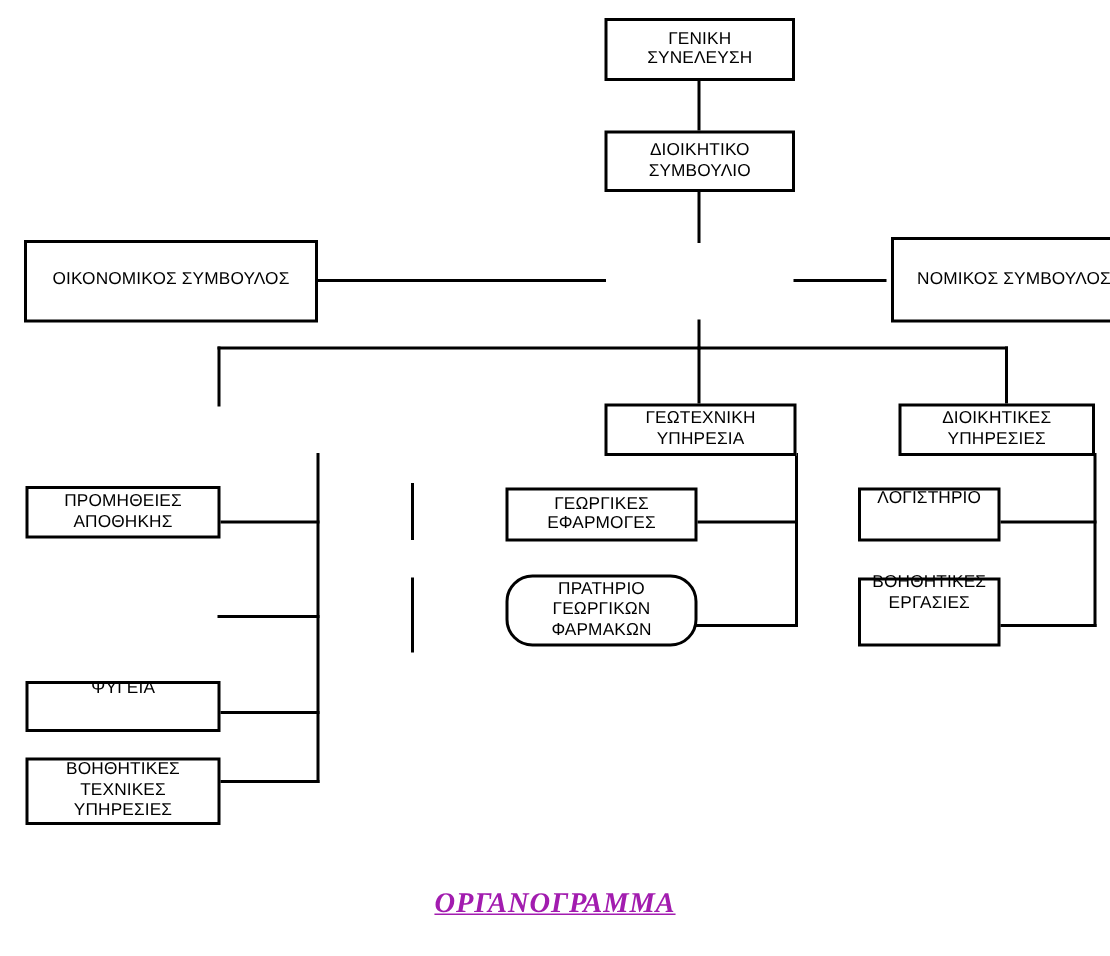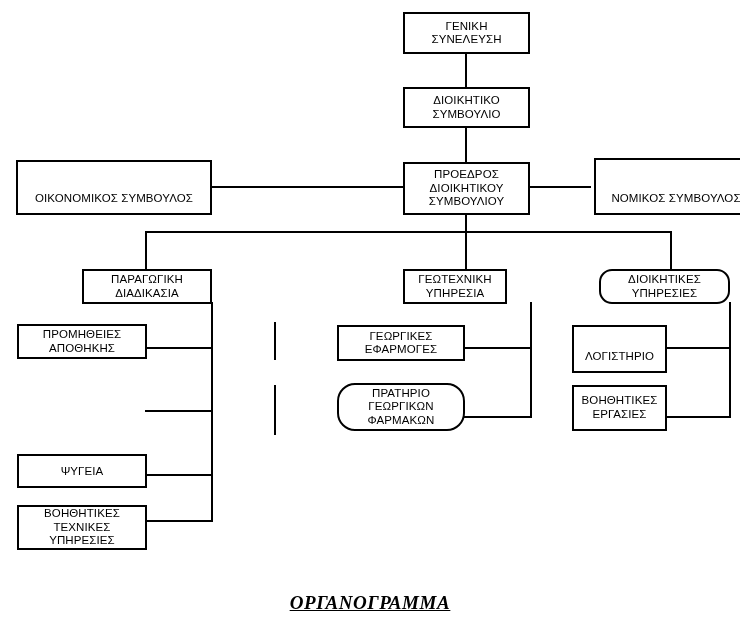--- a/index.html
+++ b/index.html
@@ -33,42 +33,42 @@
     z-index: 3;
   }
   .node.v-center { align-items: center; }
   .node.v-bottom { align-items: flex-end; }
   .node .txt {
     display: block;
     width: 100%;
     white-space: pre-line;
     padding: 0 2px;
   }
-  .node.v-bottom .txt { padding-bottom: 8px; }
+  .node.v-bottom .txt { padding-bottom: 20px; }
 
   
   .ln {
     position: absolute;
     background: #000000;
     z-index: 1;
   }
   .ln.h { height: 2px; }
   .ln.v { width: 2px; }
 
   
   #caption {
     position: absolute;
     left: 0;
     width: 740px;
     text-align: center;
     font-family: "Liberation Serif", "DejaVu Serif", serif;
     font-weight: bold;
     font-style: italic;
     font-size: 19px;
-    color: #000000;
+    color: #a21caf;
     text-decoration: underline;
     letter-spacing: 0.6px;
     z-index: 4;
   }
 </style>
 </head>
 <body>
 
 <div id="canvas">
 
@@ -108,45 +108,36 @@
   <div class="node v-center" style="left:403px; top:12px; width:127px; height:42px;">
     <span class="txt">ΓΕΝΙΚΗ
 ΣΥΝΕΛΕΥΣΗ</span>
   </div>
 
   <div class="node v-center" style="left:403px; top:87px; width:127px; height:41px;">
     <span class="txt">ΔΙΟΙΚΗΤΙΚΟ
 ΣΥΜΒΟΥΛΙΟ</span>
   </div>
 
-  <div class="node v-center" style="left:403px; top:162px; width:127px; height:53px;">
-    <span class="txt">ΠΡΟΕΔΡΟΣ
-ΔΙΟΙΚΗΤΙΚΟΥ
-ΣΥΜΒΟΥΛΙΟΥ</span>
-  </div>
 
   <div class="node v-bottom" style="left:16px; top:160px; width:196px; height:55px;">
     <span class="txt">ΟΙΚΟΝΟΜΙΚΟΣ ΣΥΜΒΟΥΛΟΣ</span>
   </div>
 
   <div class="node v-bottom" style="left:594px; top:158px; width:164px; height:57px;">
     <span class="txt">ΝΟΜΙΚΟΣ ΣΥΜΒΟΥΛΟΣ</span>
   </div>
 
-  <div class="node v-center" style="left:82px; top:269px; width:130px; height:35px;">
-    <span class="txt">ΠΑΡΑΓΩΓΙΚΗ
-ΔΙΑΔΙΚΑΣΙΑ</span>
-  </div>
 
-  <div class="node v-center" style="left:403px; top:269px; width:104px; height:35px;">
+  <div class="node v-center" style="left:403px; top:269px; width:128px; height:35px;">
     <span class="txt">ΓΕΩΤΕΧΝΙΚΗ
 ΥΠΗΡΕΣΙΑ</span>
   </div>
 
-  <div class="node v-center" style="left:599px; top:269px; width:131px; height:35px;border-radius:13px;">
+  <div class="node v-center" style="left:599px; top:269px; width:131px; height:35px;">
     <span class="txt">ΔΙΟΙΚΗΤΙΚΕΣ
 ΥΠΗΡΕΣΙΕΣ</span>
   </div>
 
   <div class="node v-center" style="left:17px; top:324px; width:130px; height:35px;">
     <span class="txt">ΠΡΟΜΗΘΕΙΕΣ
 ΑΠΟΘΗΚΗΣ</span>
   </div>
 
 
@@ -164,21 +155,21 @@
     <span class="txt">ΓΕΩΡΓΙΚΕΣ
 ΕΦΑΡΜΟΓΕΣ</span>
   </div>
 
   <div class="node v-center" style="left:337px; top:383px; width:128px; height:48px;border-radius:18px;">
     <span class="txt">ΠΡΑΤΗΡΙΟ
 ΓΕΩΡΓΙΚΩΝ
 ΦΑΡΜΑΚΩΝ</span>
   </div>
 
-  <div class="node v-bottom" style="left:572px; top:325px; width:95px; height:48px;">
+  <div class="node v-bottom" style="left:572px; top:325px; width:95px; height:36px;">
     <span class="txt">ΛΟΓΙΣΤΗΡΙΟ</span>
   </div>
 
   <div class="node v-bottom" style="left:572px; top:385px; width:95px; height:46px;">
     <span class="txt">ΒΟΗΘΗΤΙΚΕΣ
 ΕΡΓΑΣΙΕΣ</span>
   </div>
 
   <div id="caption" style="top:592px;">ΟΡΓΑΝΟΓΡΑΜΜΑ</div>
 

